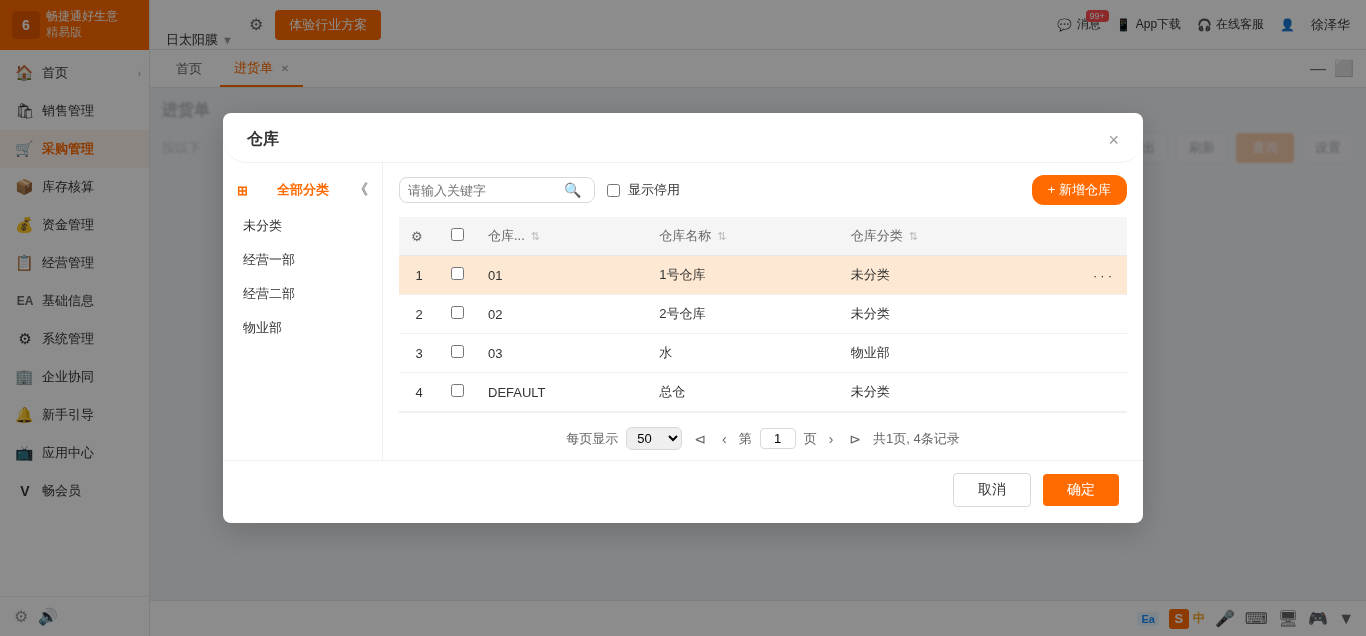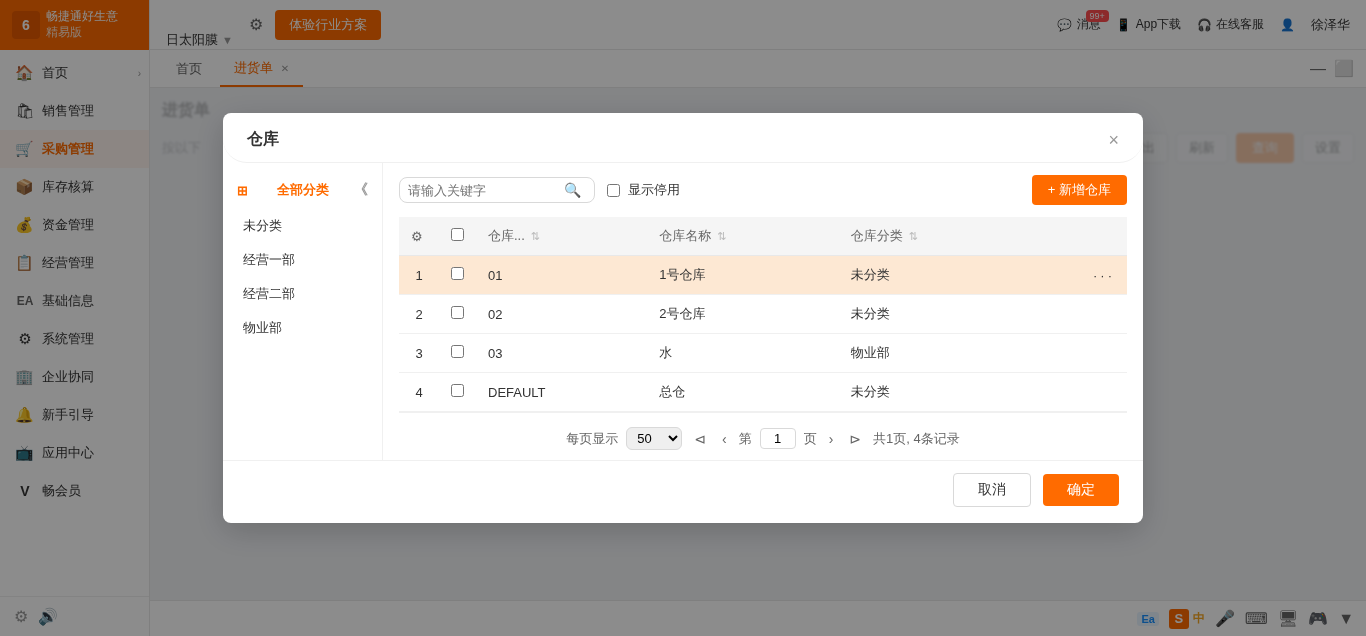--- a/index.html
+++ b/index.html
@@ -195,21 +195,21 @@
       display: flex; align-items: center; gap: 8px;
       font-size: 13px; color: #333;
     }
     .show-disabled input[type=checkbox] { cursor: pointer; }
     .modal-add-btn {
       margin-left: auto;
       background: #ff6b00;
       color: #fff;
       border: none;
       padding: 6px 16px;
-      border-radius: 4px;
+      border-radius: 12px;
       font-size: 13px;
       cursor: pointer;
       display: flex; align-items: center; gap: 4px;
     }
 
     
     .modal-table { width: 100%; border-collapse: collapse; font-size: 13px; }
     .modal-table thead tr { background: #f5f5f5; }
     .modal-table th {
       padding: 10px 12px;

